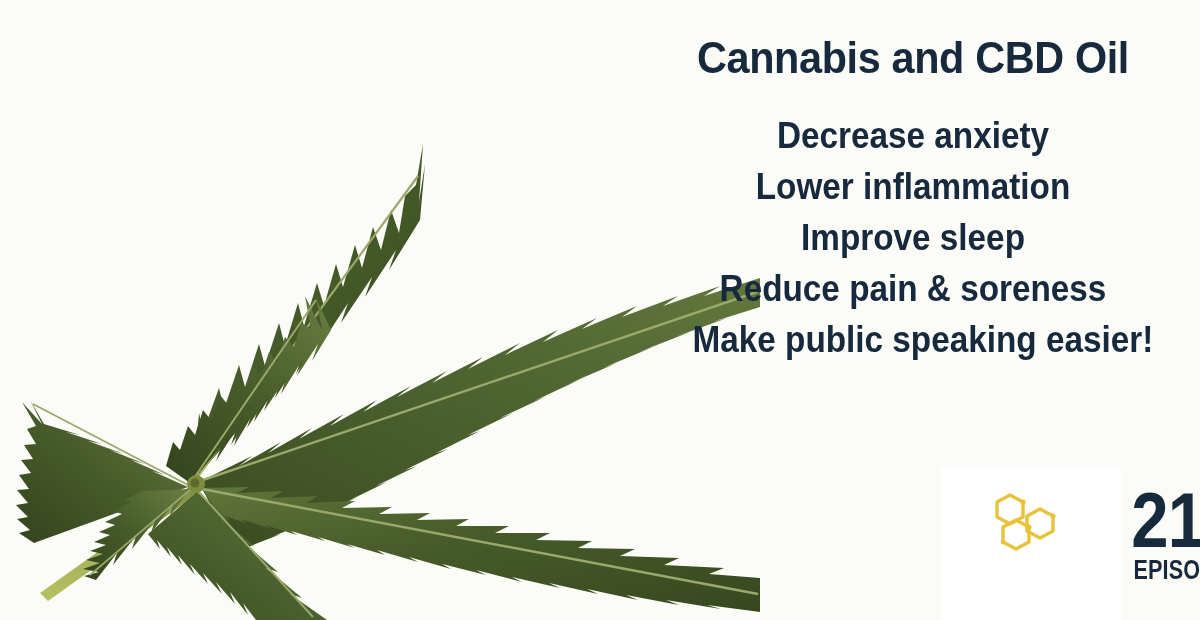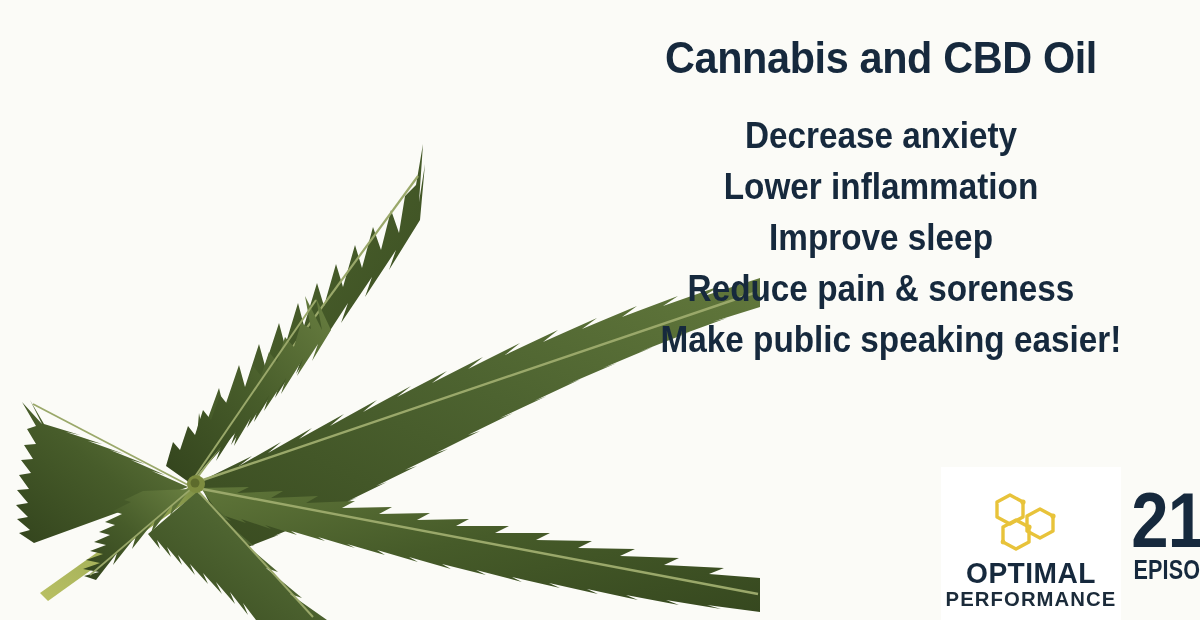--- a/index.html
+++ b/index.html
@@ -22,21 +22,21 @@
     position: absolute;
     left: 0;
     top: 0;
     width: 760px;
     height: 620px;
   }
 
   
   #text-column {
     position: absolute;
-    left: 636px;
+    left: 668px;
     top: 34px;
     width: 490px;
     text-align: center;
   }
 
   #headline {
     font-family: "Liberation Sans Narrow", "Liberation Sans", sans-serif;
     font-weight: 700;
     font-size: 45px;
     line-height: 1.06;
@@ -288,24 +288,20 @@
         <polygon points="26,31 39,38 39,53 26,60 13,53 13,38"></polygon>
       </g>
       <g fill="#e8c33a">
         <circle cx="33" cy="13" r="2.6"></circle>
         <circle cx="63" cy="27" r="2.6"></circle>
         <circle cx="39" cy="38" r="2.6"></circle>
         <circle cx="13" cy="53" r="2.4"></circle>
       </g>
     </svg>
 
-    <div id="wordmark">
-      <div id="brand-optimal">OPTIMAL</div>
-      <div id="brand-performance">PERFORMANCE</div>
-    </div>
   </div>
 
   <div id="episode-block">
     <div id="episode-number">21</div>
     <div id="episode-label">EPISODE</div>
   </div>
 
 </div>
 
 </body></html>

